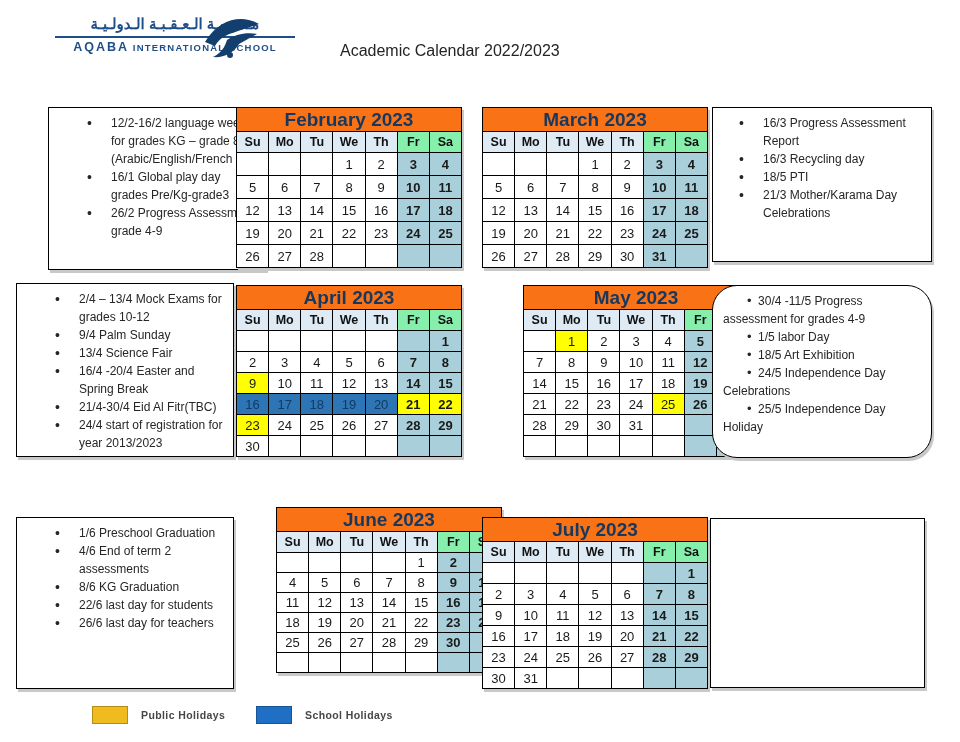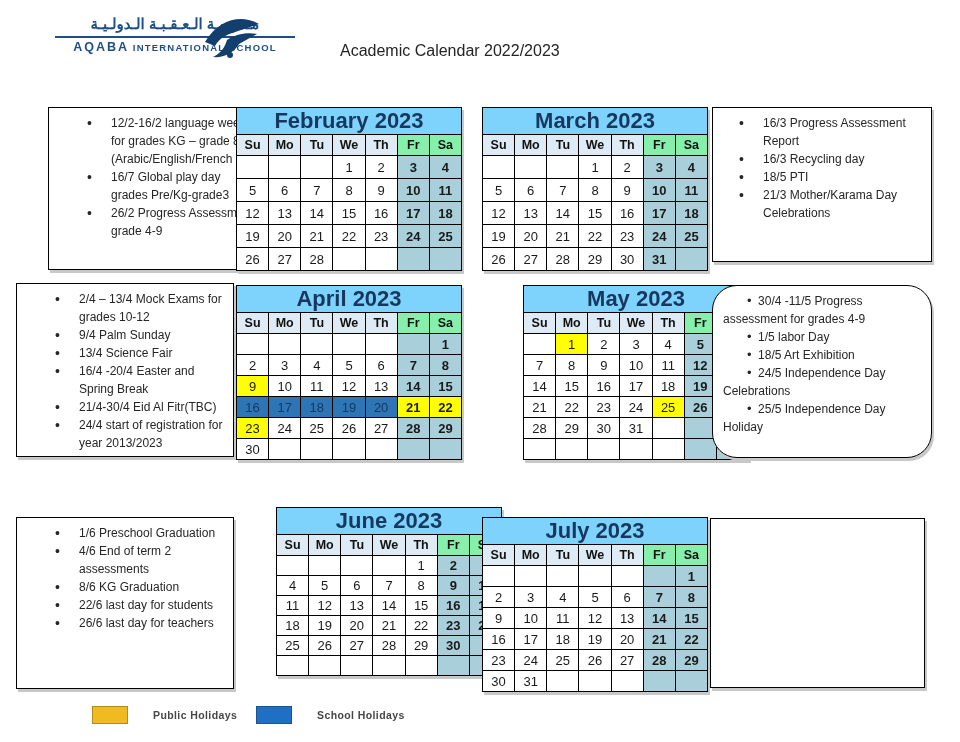--- a/index.html
+++ b/index.html
@@ -24,21 +24,21 @@
   .doc-title { position:absolute; left:340px; top:42px; font-size:16px; color:#242424; }
 
   
   .cal-wrap { position:absolute; width:226px; }
   table.cal {
     border-collapse:collapse; table-layout:fixed; width:226px; background:#fff;
     box-shadow:2px 3px 0 #c8c8c8;
   }
   .cal th, .cal td { border:1px solid #000; padding:0; text-align:center; overflow:hidden; }
   .cal tr.title th {
-    background:#7dd3fc; color:#17375E; font-size:22px; font-weight:bold; height:23px;
+    background:#f97316; color:#17375E; font-size:19px; font-weight:bold; height:23px;
   }
   .cal tr.dh th { background:#DEEBF5; color:#111; font-size:12.5px; height:20px; }
   .cal tr.dh th.we { background:#86efac; }
   .cal td { font-size:13px; color:#1a1a1a; }
   .cal td.we { background:#A9CFDB; font-weight:bold; }
   .cal td.pub { background:#FFFF00; }
   .cal td.sch { background:#2E75B6; color:#123A63; }
   .m-big  tbody tr { height:23px; }
   .m-mid  tbody tr { height:21px; }
   .m-small tbody tr { height:20px; }
@@ -54,21 +54,21 @@
   .notes--hang li::before { content:"\2022"; position:absolute; left:38px; font-size:14px; }
   .notes--tight li { list-style:none; position:relative; padding-left:50px; }
   .notes--tight li::before { content:"\2022"; position:absolute; left:26px; font-size:14px; }
   .notes--flush ul { padding:6px 6px 0 10px; }
   .notes--flush li { list-style:none; text-indent:24px; }
   .notes--flush li::before { content:"\2022\2002"; font-size:13px; }
   .empty-box { position:absolute; background:#fff; border:1px solid #000; box-shadow:2px 3px 0 #c8c8c8; }
 
   
   .legend { position:absolute; left:0; top:706px; width:960px; height:24px; }
-  .legend-item { position:absolute; display:flex; align-items:center;gap:12px; }
+  .legend-item { position:absolute; display:flex; align-items:center; }
   .legend-swatch { width:34px; height:16px; border:1px solid rgba(0,0,0,0.25); }
   .legend-label {
     margin-left:13px; font-size:10.5px; font-weight:bold; color:#464646; letter-spacing:0.4px;
   }
 </style>
 </head>
 <body>
 
 <div id="page">
 
@@ -83,21 +83,21 @@
   <svg class="swoosh" width="58" height="48" viewBox="0 0 58 48">
     <path d="M2 30 C16 6 40 2 56 12 L32 20 C22 23 16 27 12 34 Z" fill="#123f6d"></path>
     <path d="M24 28 C32 22 44 20 54 22 L36 32 C30 42 20 46 10 45 C18 41 22 35 24 28 Z" fill="#123f6d"></path>
     <circle cx="27" cy="43" r="3" fill="#123f6d"></circle>
   </svg>
   <div class="doc-title">Academic Calendar 2022/2023</div>
 
   <div class="notes notes--hang" style="left:16px; top:107px; width:216px; height:161px;margin-left:32px;">
       <ul>
         <li>12/2-16/2 language week for grades KG – grade 8 (Arabic/English/French</li>
-        <li>16/7 Global play day grades Pre/Kg-grade3</li>
+        <li>16/1 Global play day grades Pre/Kg-grade3</li>
         <li>26/2 Progress Assessment grade 4-9</li>
       </ul>
     </div>
   <div class="cal-wrap" style="left:236px; top:107px;">
       <table class="cal m-big">
         <thead>
           <tr class="title">
             <th colspan="7">February 2023</th>
           </tr>
           <tr class="dh">

